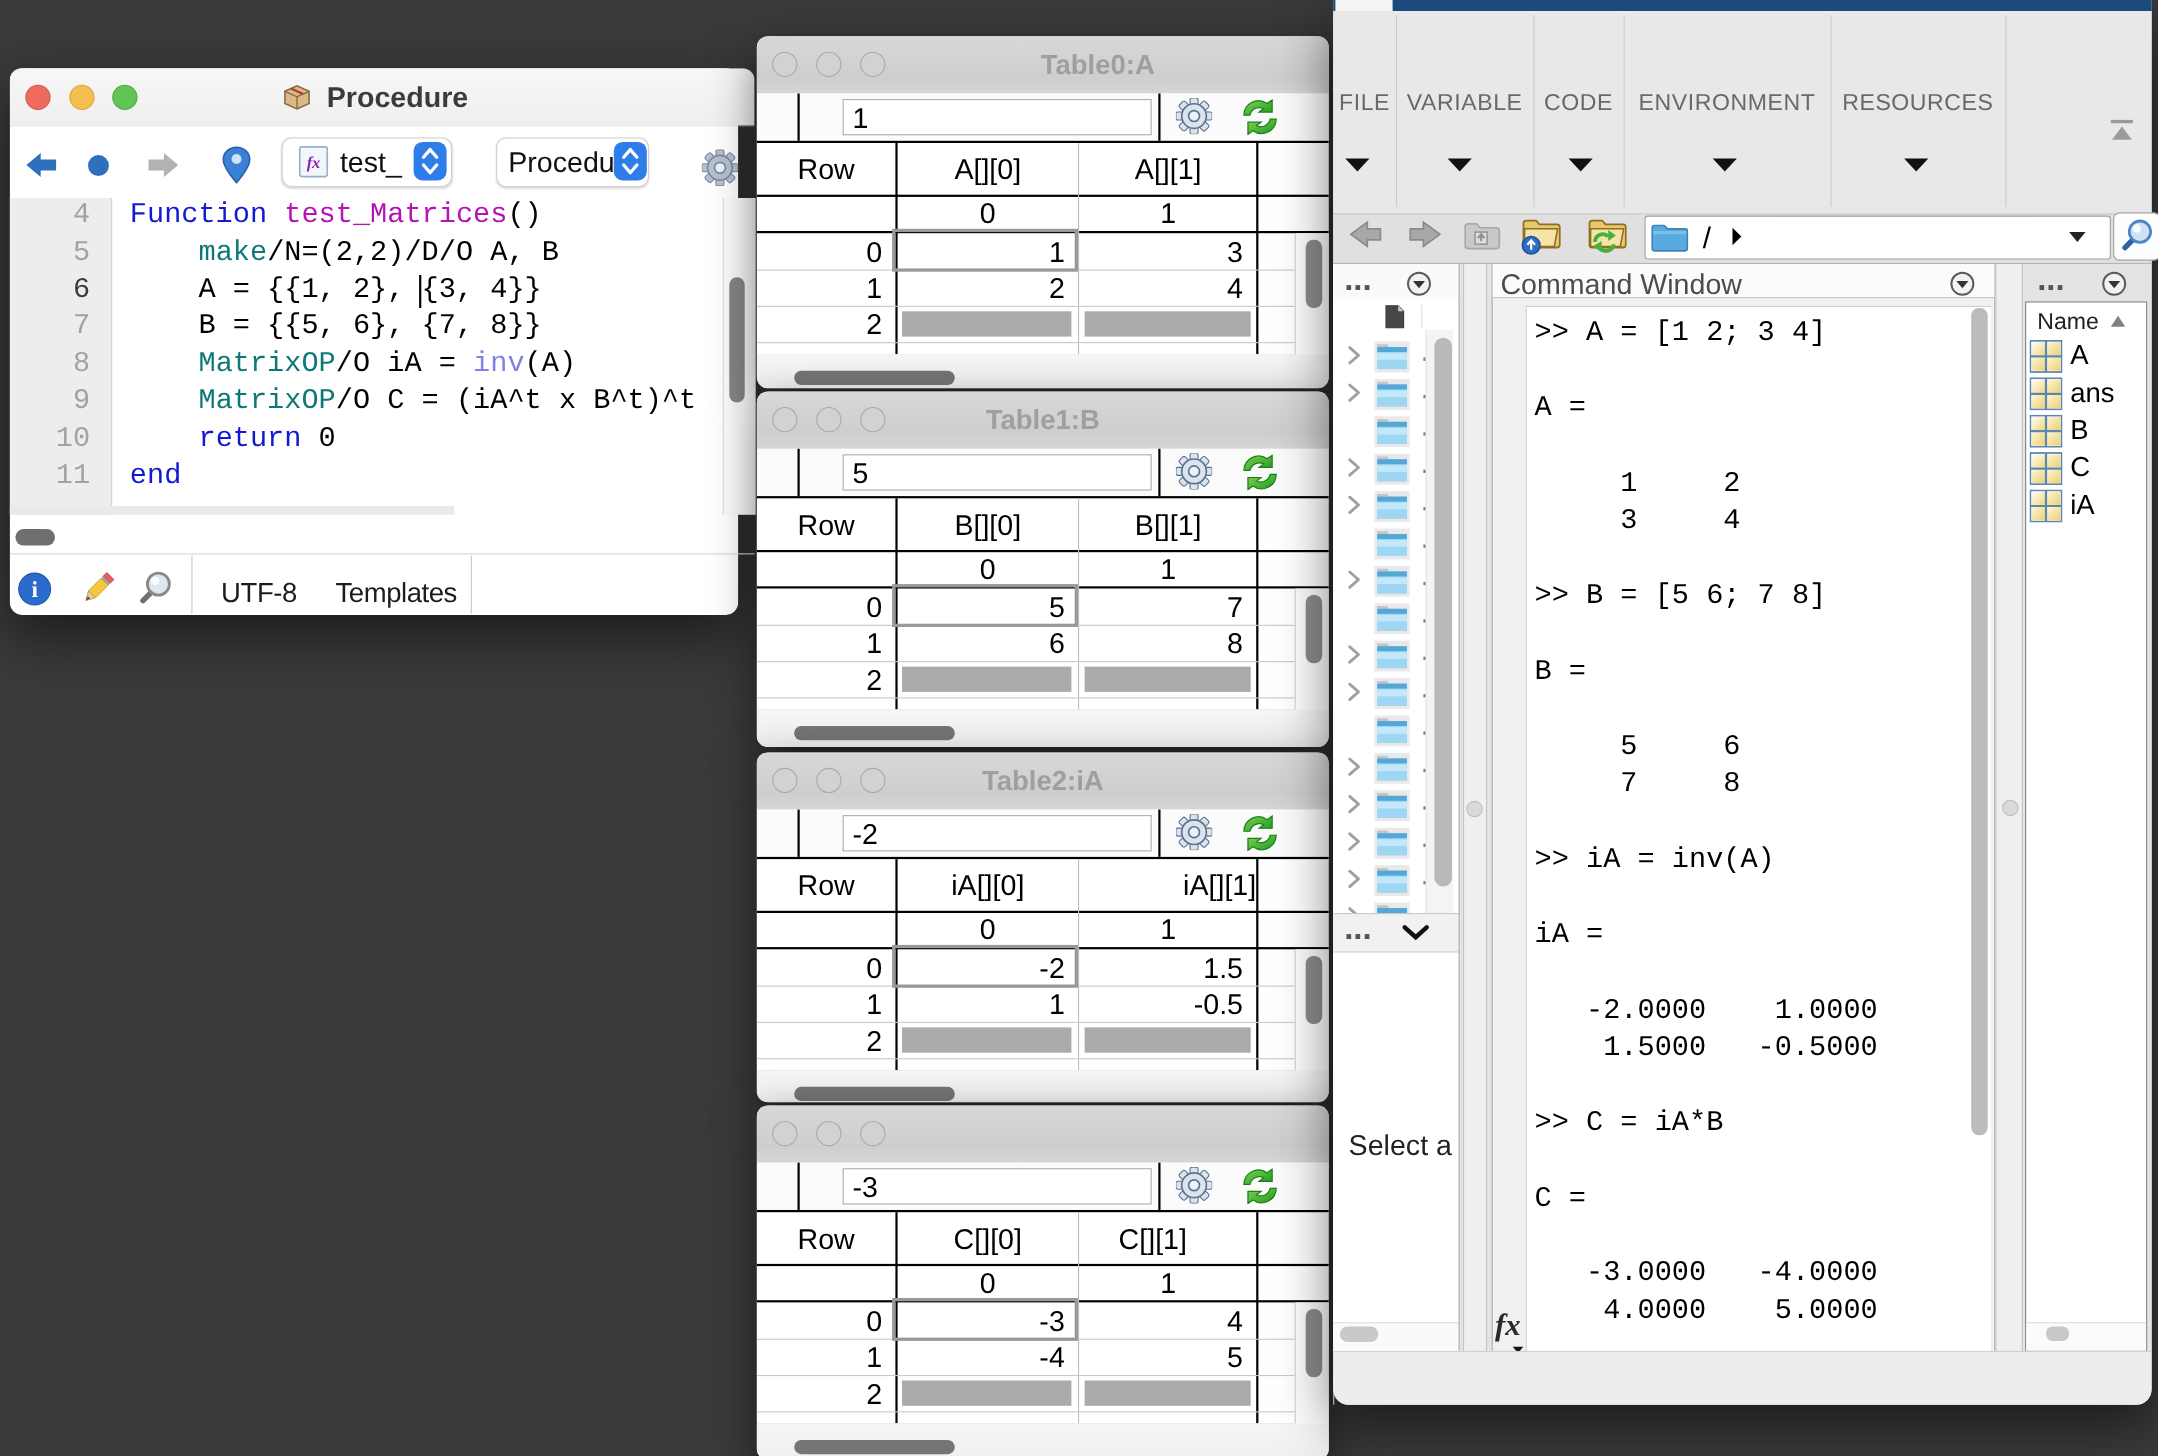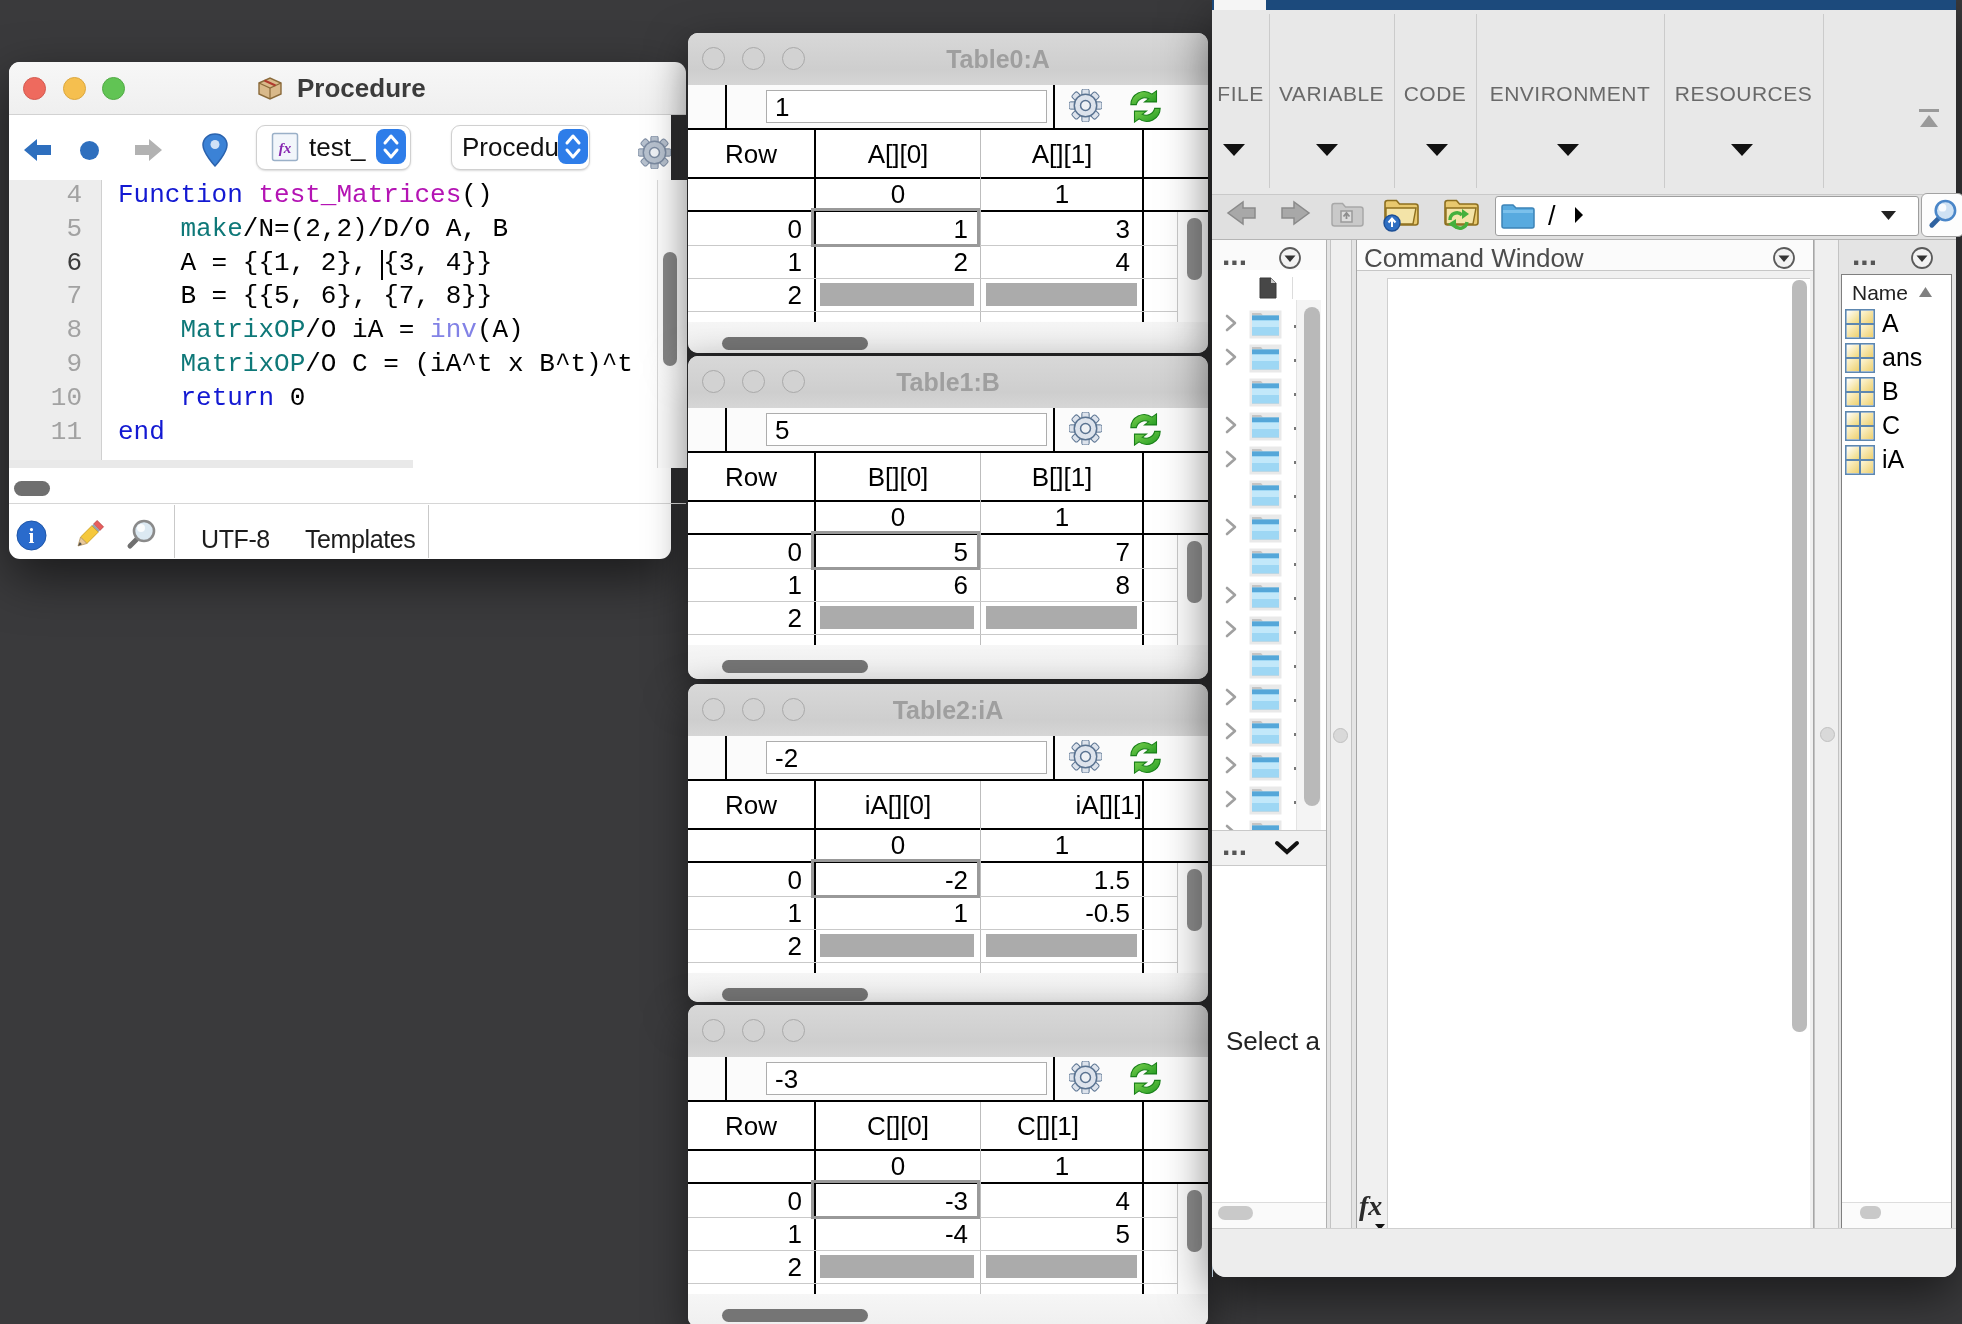--- a/index.html
+++ b/index.html
@@ -632,20 +632,47 @@
 <div class="abs" style="left:118px;top:240px;width:22px;height:988px;background:#efefef;border-left:1px solid #c3c3c3;border-right:1px solid #c3c3c3;box-sizing:border-box"></div>
 <div class="abs" style="left:121px;top:728px;width:13px;height:13px;border-radius:50%;background:#d9d9d9;border:1px solid #c0c0c0"></div>
 <div class="abs" style="left:144px;top:240px;width:458px;height:988px;background:#f0f0f0;border-left:1px solid #a6a6a6;border-right:1px solid #a6a6a6;box-sizing:border-box"></div>
 <div class="abs" style="left:145px;top:240px;width:456px;height:30px;background:#fbfbfb;border-bottom:1px solid #c6c6c6"></div>
 <div class="abs" style="left:152px;top:243px;font-size:26px;color:#4c4c4c">Command Window</div>
 <svg style="position:absolute;left:560px;top:246px" width="24" height="24" viewBox="0 0 24 24">
         <circle cx="12" cy="12" r="10" fill="#f2f2f2" stroke="#5a5a5a" stroke-width="1.8"></circle>
         <polygon points="6.5,9.5 17.5,9.5 12,16" fill="#333"></polygon>
       </svg>
 <div class="abs" style="left:175px;top:278px;width:423px;height:950px;background:#fff;border-left:1px solid #cfcfcf;border-top:1px solid #cfcfcf;box-sizing:border-box"></div>
+<pre class="abs" style="left:183px;top:285px;font-size:26px;line-height:34.2px;color:#000">&gt;&gt; A = [1 2; 3 4]
+
+A =
+
+     1     2
+     3     4
+
+&gt;&gt; B = [5 6; 7 8]
+
+B =
+
+     5     6
+     7     8
+
+&gt;&gt; iA = inv(A)
+
+iA =
+
+   -2.0000    1.0000
+    1.5000   -0.5000
+
+&gt;&gt; C = iA*B
+
+C =
+
+   -3.0000   -4.0000
+    4.0000    5.0000</pre>
 <div class="abs" style="left:580px;top:280px;width:15px;height:752px;background:#bbbbbb;border-radius:7px"></div>
 <div class="abs" style="left:147px;top:1190px;font-size:28px;font-style:italic;font-weight:bold;color:#2a2a2a;font-family:'Liberation Serif',serif">fx</div>
 <svg style="position:absolute;left:163px;top:1224px" width="10" height="7" viewBox="0 0 10 7">
         <polygon points="0,0 10,0 5,6" fill="#111"></polygon>
       </svg>
 <div class="abs" style="left:602px;top:240px;width:25px;height:988px;background:#efefef;border-left:1px solid #c3c3c3;border-right:1px solid #c3c3c3;box-sizing:border-box"></div>
 <div class="abs" style="left:608px;top:727px;width:13px;height:13px;border-radius:50%;background:#d9d9d9;border:1px solid #c0c0c0"></div>
 <div class="abs" style="left:640px;top:238px;font-size:30px;font-weight:bold;color:#555">...</div>
 <svg style="position:absolute;left:698px;top:246px" width="24" height="24" viewBox="0 0 24 24">
         <circle cx="12" cy="12" r="10" fill="#f2f2f2" stroke="#5a5a5a" stroke-width="1.8"></circle>

